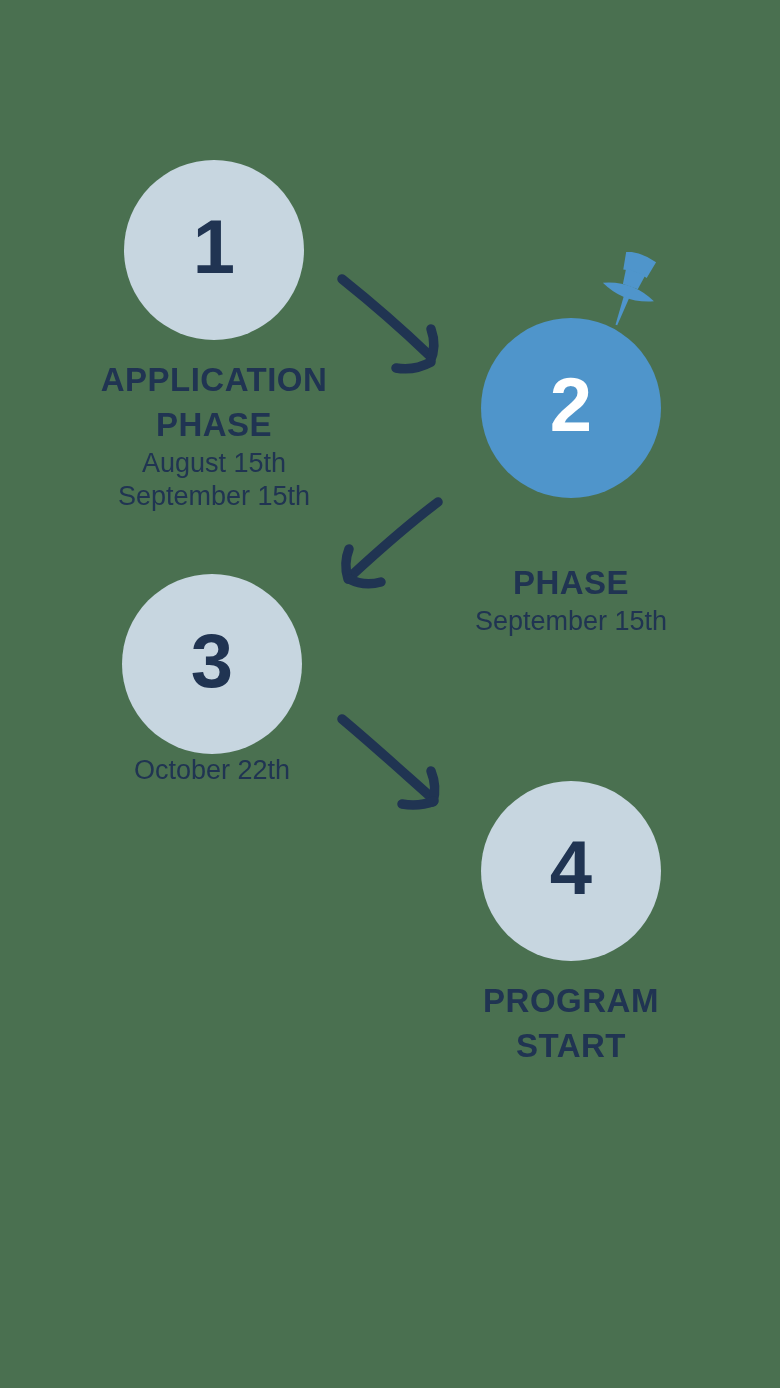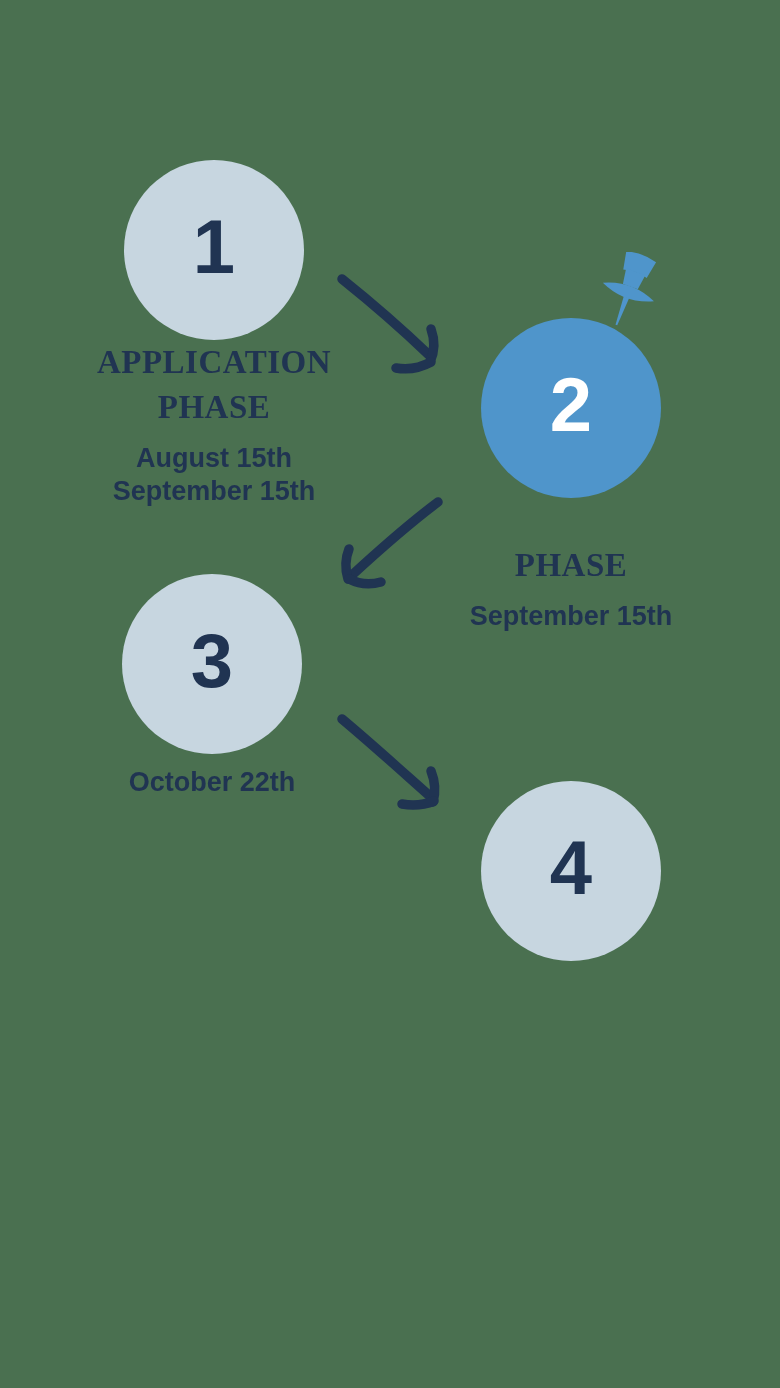--- a/index.html
+++ b/index.html
@@ -39,31 +39,31 @@
   .circle.highlight { background: var(--blue-circle); }
   .circle-number {
     font-size: 76px;
     font-weight: bold;
     color: var(--navy);
     line-height: 1;
     padding-bottom: 6px;
   }
   .circle.highlight .circle-number { color: var(--white); }
   .step-title {
+    margin-top: 17px;
     font-size: 33px;
     font-weight: bold;
     letter-spacing: 0.5px;
     line-height: 45px;
     color: var(--navy);
-    font-family: Liberation Serif, serif;
   }
   .step-dates {
-    margin-top: 12px;
+    margin-top: 0;
     font-size: 27px;
-    font-weight: bold;
+    font-weight: normal;
     line-height: 33px;
     color: var(--navy);
   }
   .arrow {
     position: absolute;
     width: 130px;
     height: 130px;
   }
   .arrow path {
     fill: none;
@@ -145,15 +145,19 @@
   <svg class="arrow" style="left:328px; top:692px;" viewBox="0 0 130 130" aria-hidden="true">
     <path d="M14,27 C44,52 78,83 104,106"></path>
     <path d="M103,79 C107,89 108,99 105,110"></path>
     <path d="M74,112 C86,114 96,113 106,109"></path>
   </svg>
 
   <div class="step" style="left:391px; top:781px;">
     <div class="circle">
       <span class="circle-number">4</span>
     </div>
+    <div class="step-title">
+      <span>PROGRAM</span><br>
+      <span>START</span>
+    </div>
   </div>
 
 </div>
 
 </body></html>

